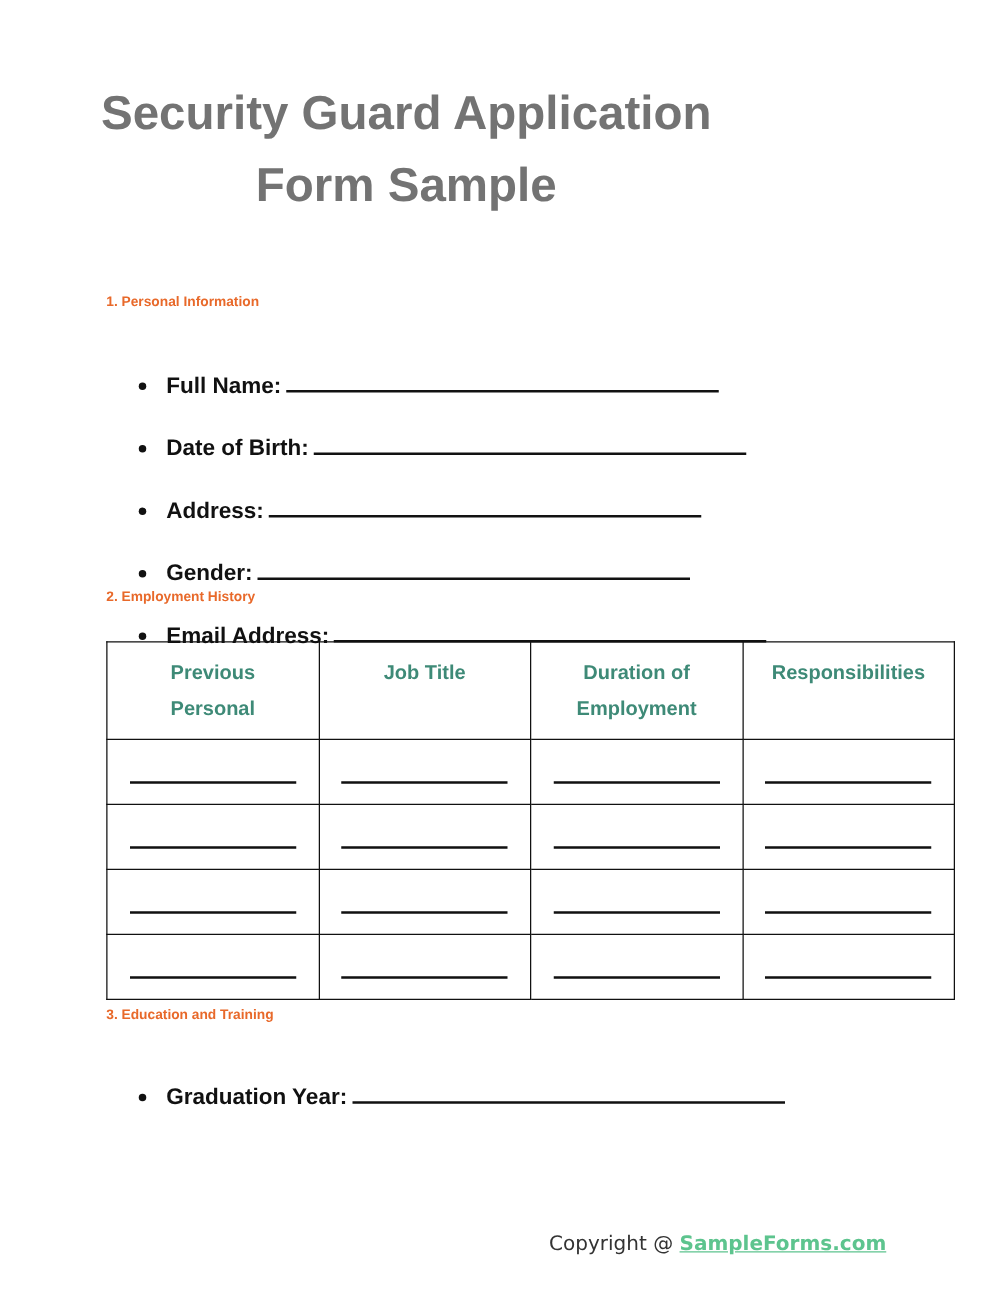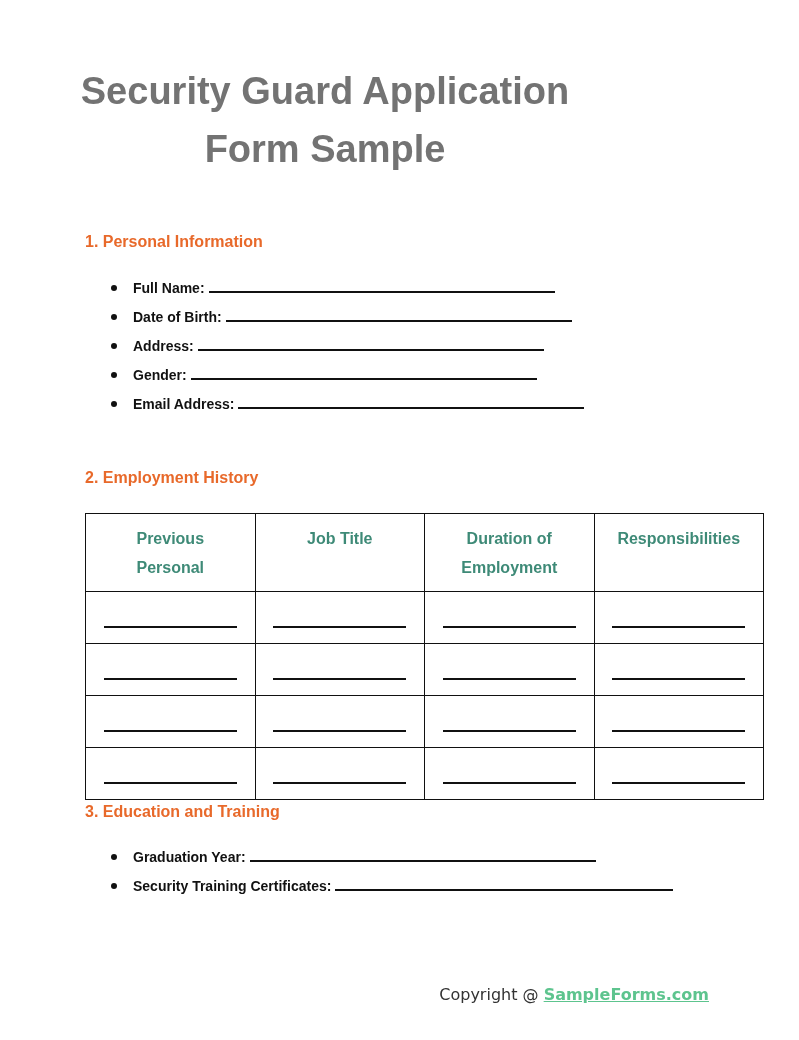--- a/index.html
+++ b/index.html
@@ -7,27 +7,28 @@
       width: 799px; height: 1040px; position: relative; overflow: hidden;
       font-family: "Liberation Sans", sans-serif; color: #111;
     }
     .title {
       position: absolute; left: 0; top: 62px; width: 650px;
       text-align: center; color: #737373; font-weight: bold;
       font-size: 38px; line-height: 58px;
     }
     .section-heading {
       position: absolute; left: 85px; color: #e8692a;
-      font-weight: bold; font-size: 16px; line-height: 20px;
+      font-weight: bold; font-size: 11px; line-height: 20px;
     }
     ul.fields { position: absolute; left: 0; margin: 0; padding: 0; list-style: none; }
     ul.fields li {
       position: relative; height: 29px; line-height: 20px;
-      font-size: 14px; font-weight: bold; white-space: nowrap;
+      font-size: 18px; font-weight: bold; white-space: nowrap;
       padding-left: 133px;
+      margin-top: 21px;
     }
     ul.fields li::before {
       content: ""; position: absolute; left: 111px; top: 8px;
       width: 6px; height: 6px; border-radius: 50%; background: #111;
     }
     .blank { display: inline-block; border-bottom: 2px solid #111; height: 14px; vertical-align: baseline; margin-left: 4px; }
     table.history {
       position: absolute; left: 85px; top: 513px;
       border-collapse: collapse; width: 679px;
     }
@@ -113,18 +114,17 @@
       <td><span class="cell-blank"></span></td>
       <td><span class="cell-blank"></span></td>
     </tr>
   </tbody>
 </table>
 
 <div class="section-heading" style="top:802px">3. Education and Training</div>
 
 <ul class="fields" style="top:846px">
   <li><span>Graduation Year:</span><span class="blank" style="width:346px"></span></li>
-  <li><span>Security Training Certificates:</span><span class="blank" style="width:338px"></span></li>
 </ul>
 
 <div class="footer">
   <span>Copyright @ </span><a>SampleForms.com</a>
 </div>
 
 </body></html>

